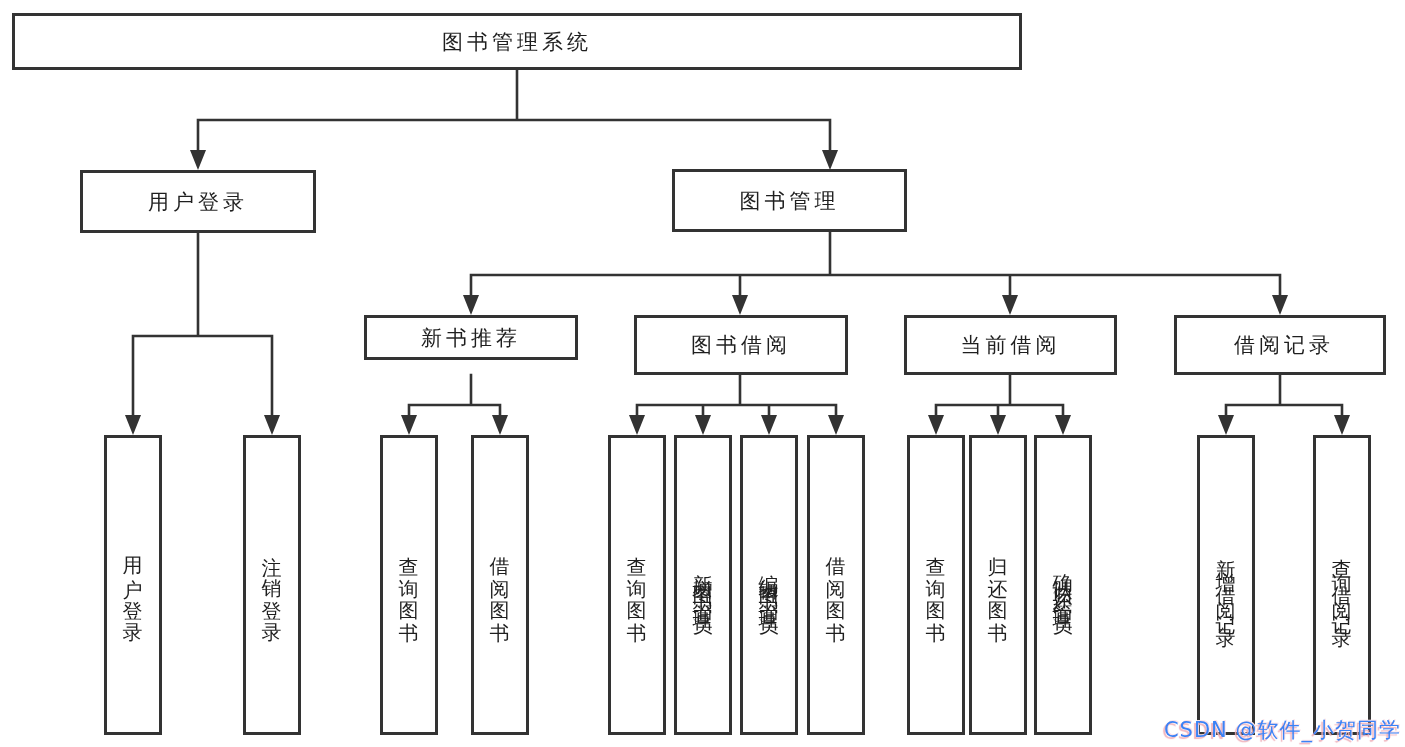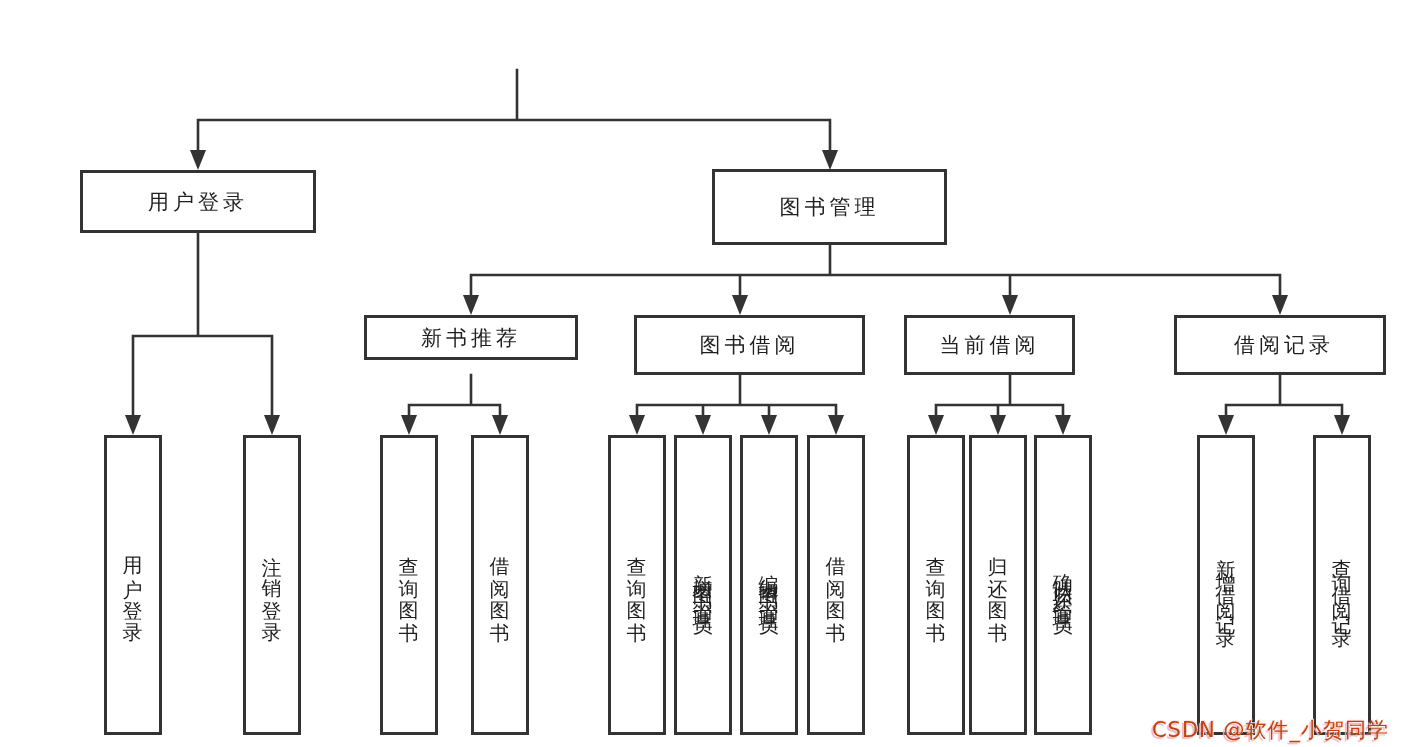--- a/index.html
+++ b/index.html
@@ -15,22 +15,22 @@
   .h-label{font-size:21px;letter-spacing:4px;white-space:nowrap;}
   .leaf{
     width:58px;top:435px;height:300px;
     writing-mode:vertical-lr;
     font-size:20px;line-height:1;white-space:nowrap;
   }
   .vs{letter-spacing:22px;}
   .vm{letter-spacing:14px;}
   .vl{letter-spacing:6px;}
   #watermark{
-    position:absolute;z-index:5;right:16px;top:716px;
-    font-size:21px;letter-spacing:1px;color:#c2410c;
+    position:absolute;z-index:5;right:4px;top:716px;
+    font-size:21px;letter-spacing:1px;color:#3b82f6;
     text-shadow:-2px 2px 1px #f0b3bc, 1px -1px 0 #fbe3e7;
     white-space:nowrap;
   }
 </style>
 </head>
 <body>
 
 <div id="canvas">
 
   <svg id="connectors" width="1405" height="747" aria-hidden="true">
@@ -66,27 +66,28 @@
       <polygon points="761,415 777,415 769,435"></polygon>
       <polygon points="828,415 844,415 836,435"></polygon>
       <polygon points="928,415 944,415 936,435"></polygon>
       <polygon points="990,415 1006,415 998,435"></polygon>
       <polygon points="1055,415 1071,415 1063,435"></polygon>
       <polygon points="1218,415 1234,415 1226,435"></polygon>
       <polygon points="1334,415 1350,415 1342,435"></polygon>
     </g>
   </svg>
 
+  <div class="node h-label" style="left:12px;top:13px;width:1010px;height:57px;">图书管理系统</div>
 
   <div class="node h-label" style="left:80px;top:170px;width:236px;height:63px;">用户登录</div>
-  <div class="node h-label" style="left:712px;top:169px;width:235px;height:76px;">图书管理</div>
+  <div class="node h-label" style="left:672px;top:169px;width:235px;height:63px;">图书管理</div>
 
   <div class="node h-label" style="left:364px;top:315px;width:214px;height:45px;">新书推荐</div>
-  <div class="node h-label" style="left:634px;top:315px;width:231px;height:60px;">图书借阅</div>
-  <div class="node h-label" style="left:904px;top:315px;width:171px;height:60px;text-align:right;">当前借阅</div>
+  <div class="node h-label" style="left:634px;top:315px;width:214px;height:60px;">图书借阅</div>
+  <div class="node h-label" style="left:904px;top:315px;width:213px;height:60px;text-align:right;">当前借阅</div>
   <div class="node h-label" style="left:1174px;top:315px;width:212px;height:60px;padding-left:8px;">借阅记录</div>
 
   <div class="node leaf vs" style="left:104px;">用户登录</div>
   <div class="node leaf vs" style="left:243px;">注销登录</div>
 
   <div class="node leaf vs" style="left:380px;">查询图书</div>
   <div class="node leaf vs" style="left:471px;">借阅图书</div>
 
   <div class="node leaf vs" style="left:608px;">查询图书</div>
   <div class="node leaf vl" style="left:674px;">新增图书（管理员）</div>

